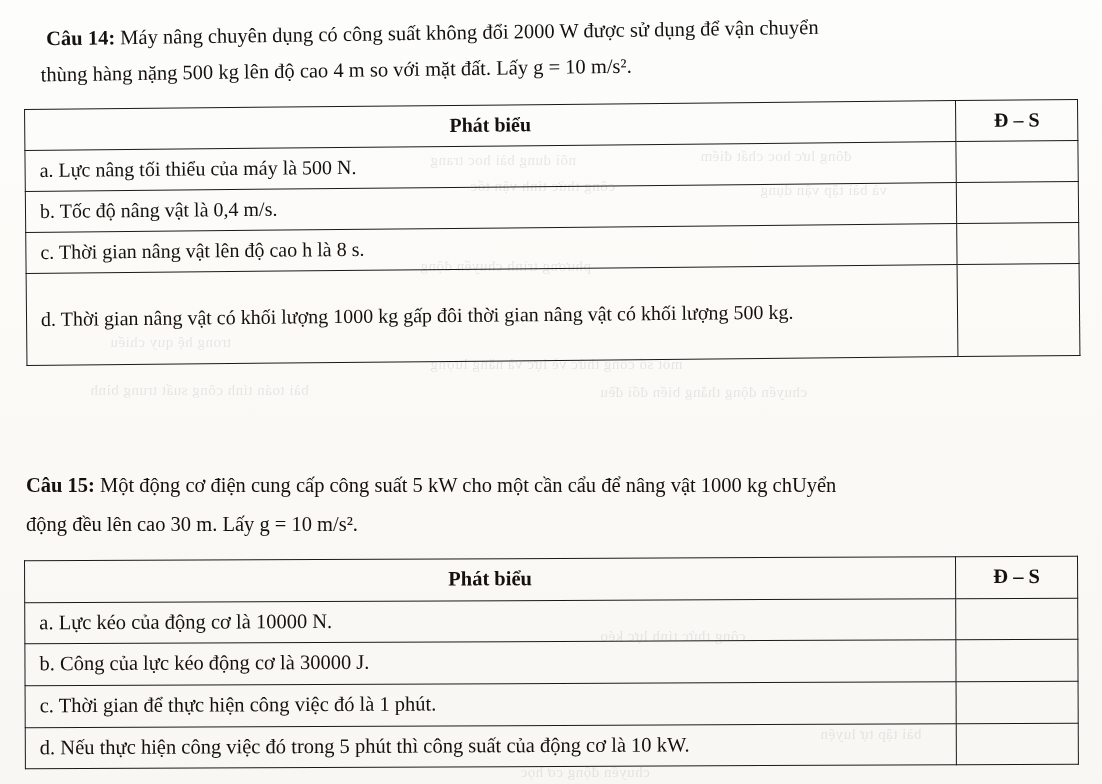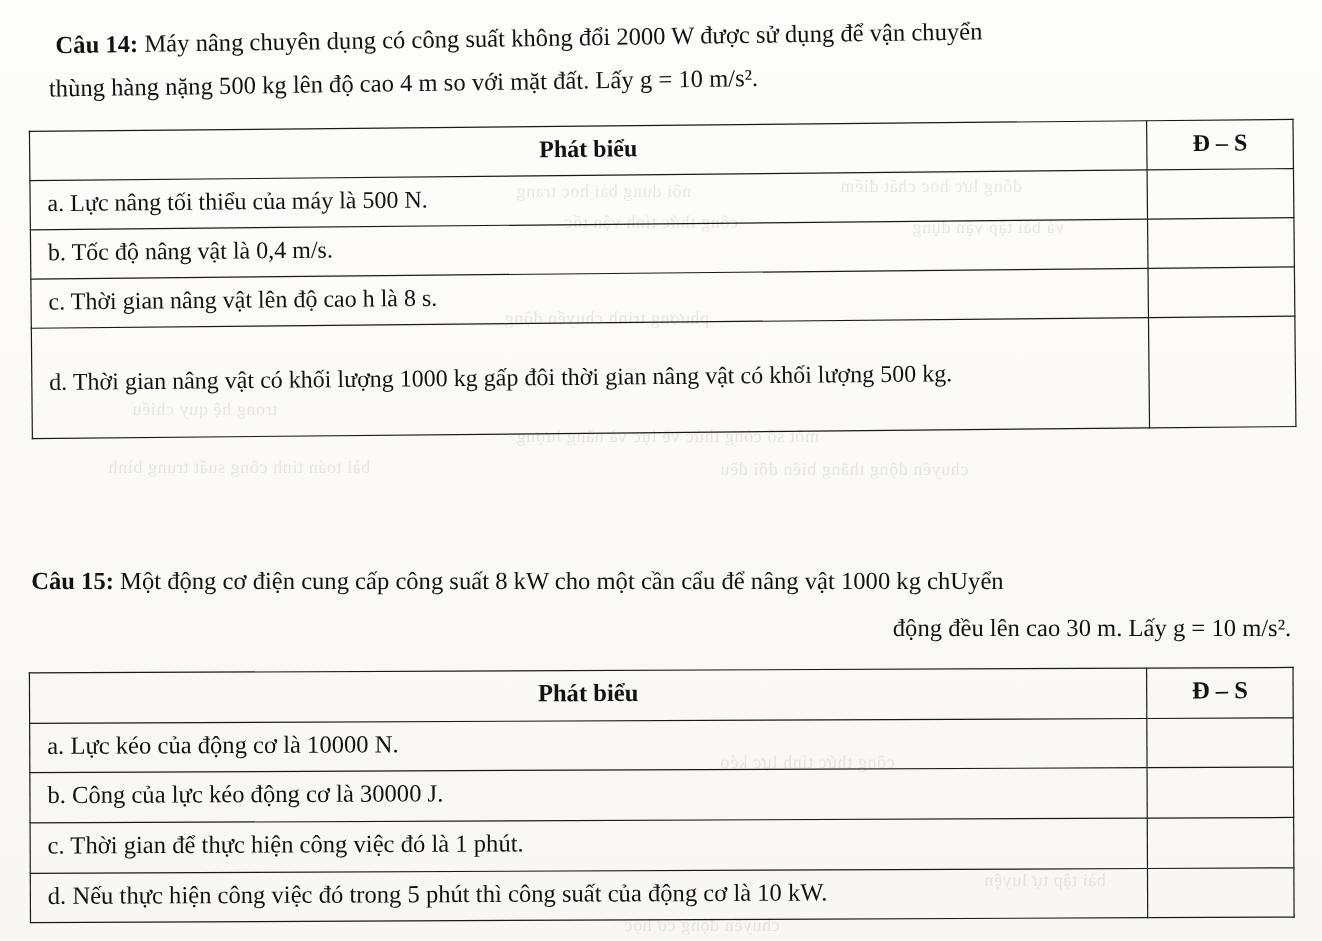--- a/index.html
+++ b/index.html
@@ -87,21 +87,21 @@
     transform: rotate(-0.55deg);
     transform-origin: 50% 0;
   }
   .tbl14 table.pb th, .tbl14 table.pb td { font-size: 20px; }
   .tbl14 td.stmt { padding-left: 14px; }
 
   .q15 {
     top: 470px;
   }
   .q15 .line1 { padding-left: 26px; }
-  .q15 .line2 { padding-left: 26px; margin-top: 8px; text-align: right; }
+  .q15 .line2 { padding-left: 26px; margin-top: 8px; }
 
   .tbl15 {
     position: absolute;
     top: 558px;
     left: 0;
     width: 1102px;
     transform: rotate(-0.25deg);
     transform-origin: 50% 0;
   }
   .tbl15 table.pb th, .tbl15 table.pb td { font-size: 20.5px; }
@@ -164,21 +164,21 @@
           <td class="stmt" style="height:78px;">d. Thời gian nâng vật có khối lượng 1000 kg gấp đôi thời gian nâng vật có khối lượng 500 kg.</td>
           <td class="ans"></td>
         </tr>
       </tbody>
     </table>
   </div>
 
   <div class="q-block q15">
     <div class="q-text line1">
       <span class="label">Câu 15:</span>
-      <span>Một động cơ điện cung cấp công suất 8 kW cho một cần cẩu để nâng vật 1000 kg chUyển</span>
+      <span>Một động cơ điện cung cấp công suất 5 kW cho một cần cẩu để nâng vật 1000 kg chUyển</span>
     </div>
     <div class="q-text line2">động đều lên cao 30 m. Lấy g = 10 m/s².</div>
   </div>
 
   <div class="tbl15">
     <table class="pb">
       <colgroup>
           <col>
           <col class="col-ds">
         </colgroup>

